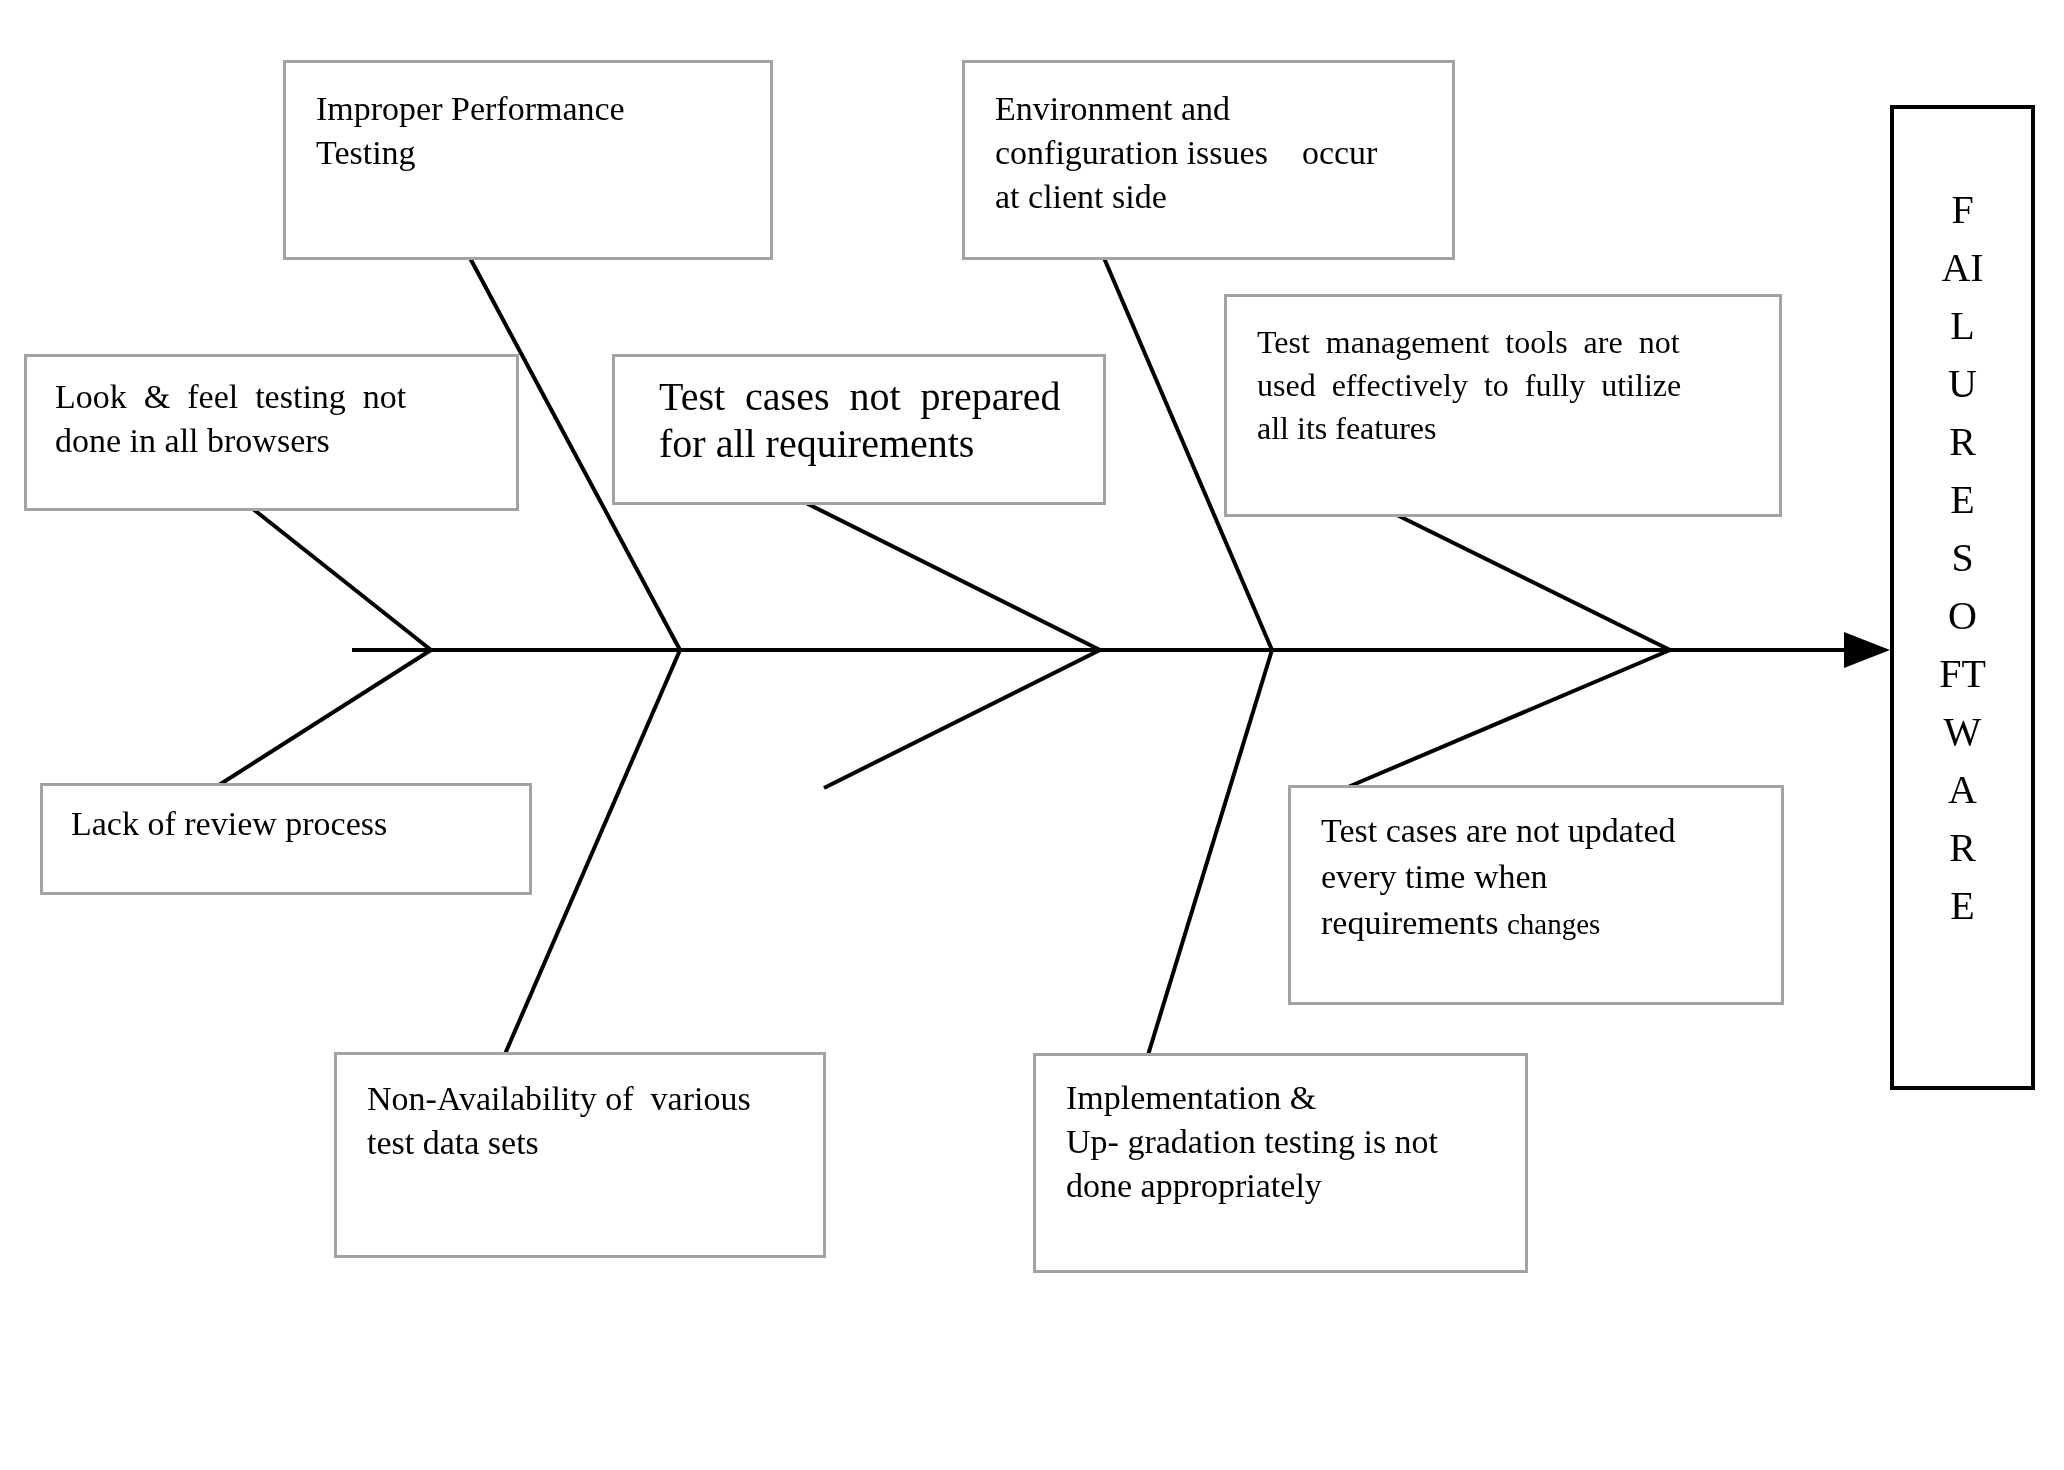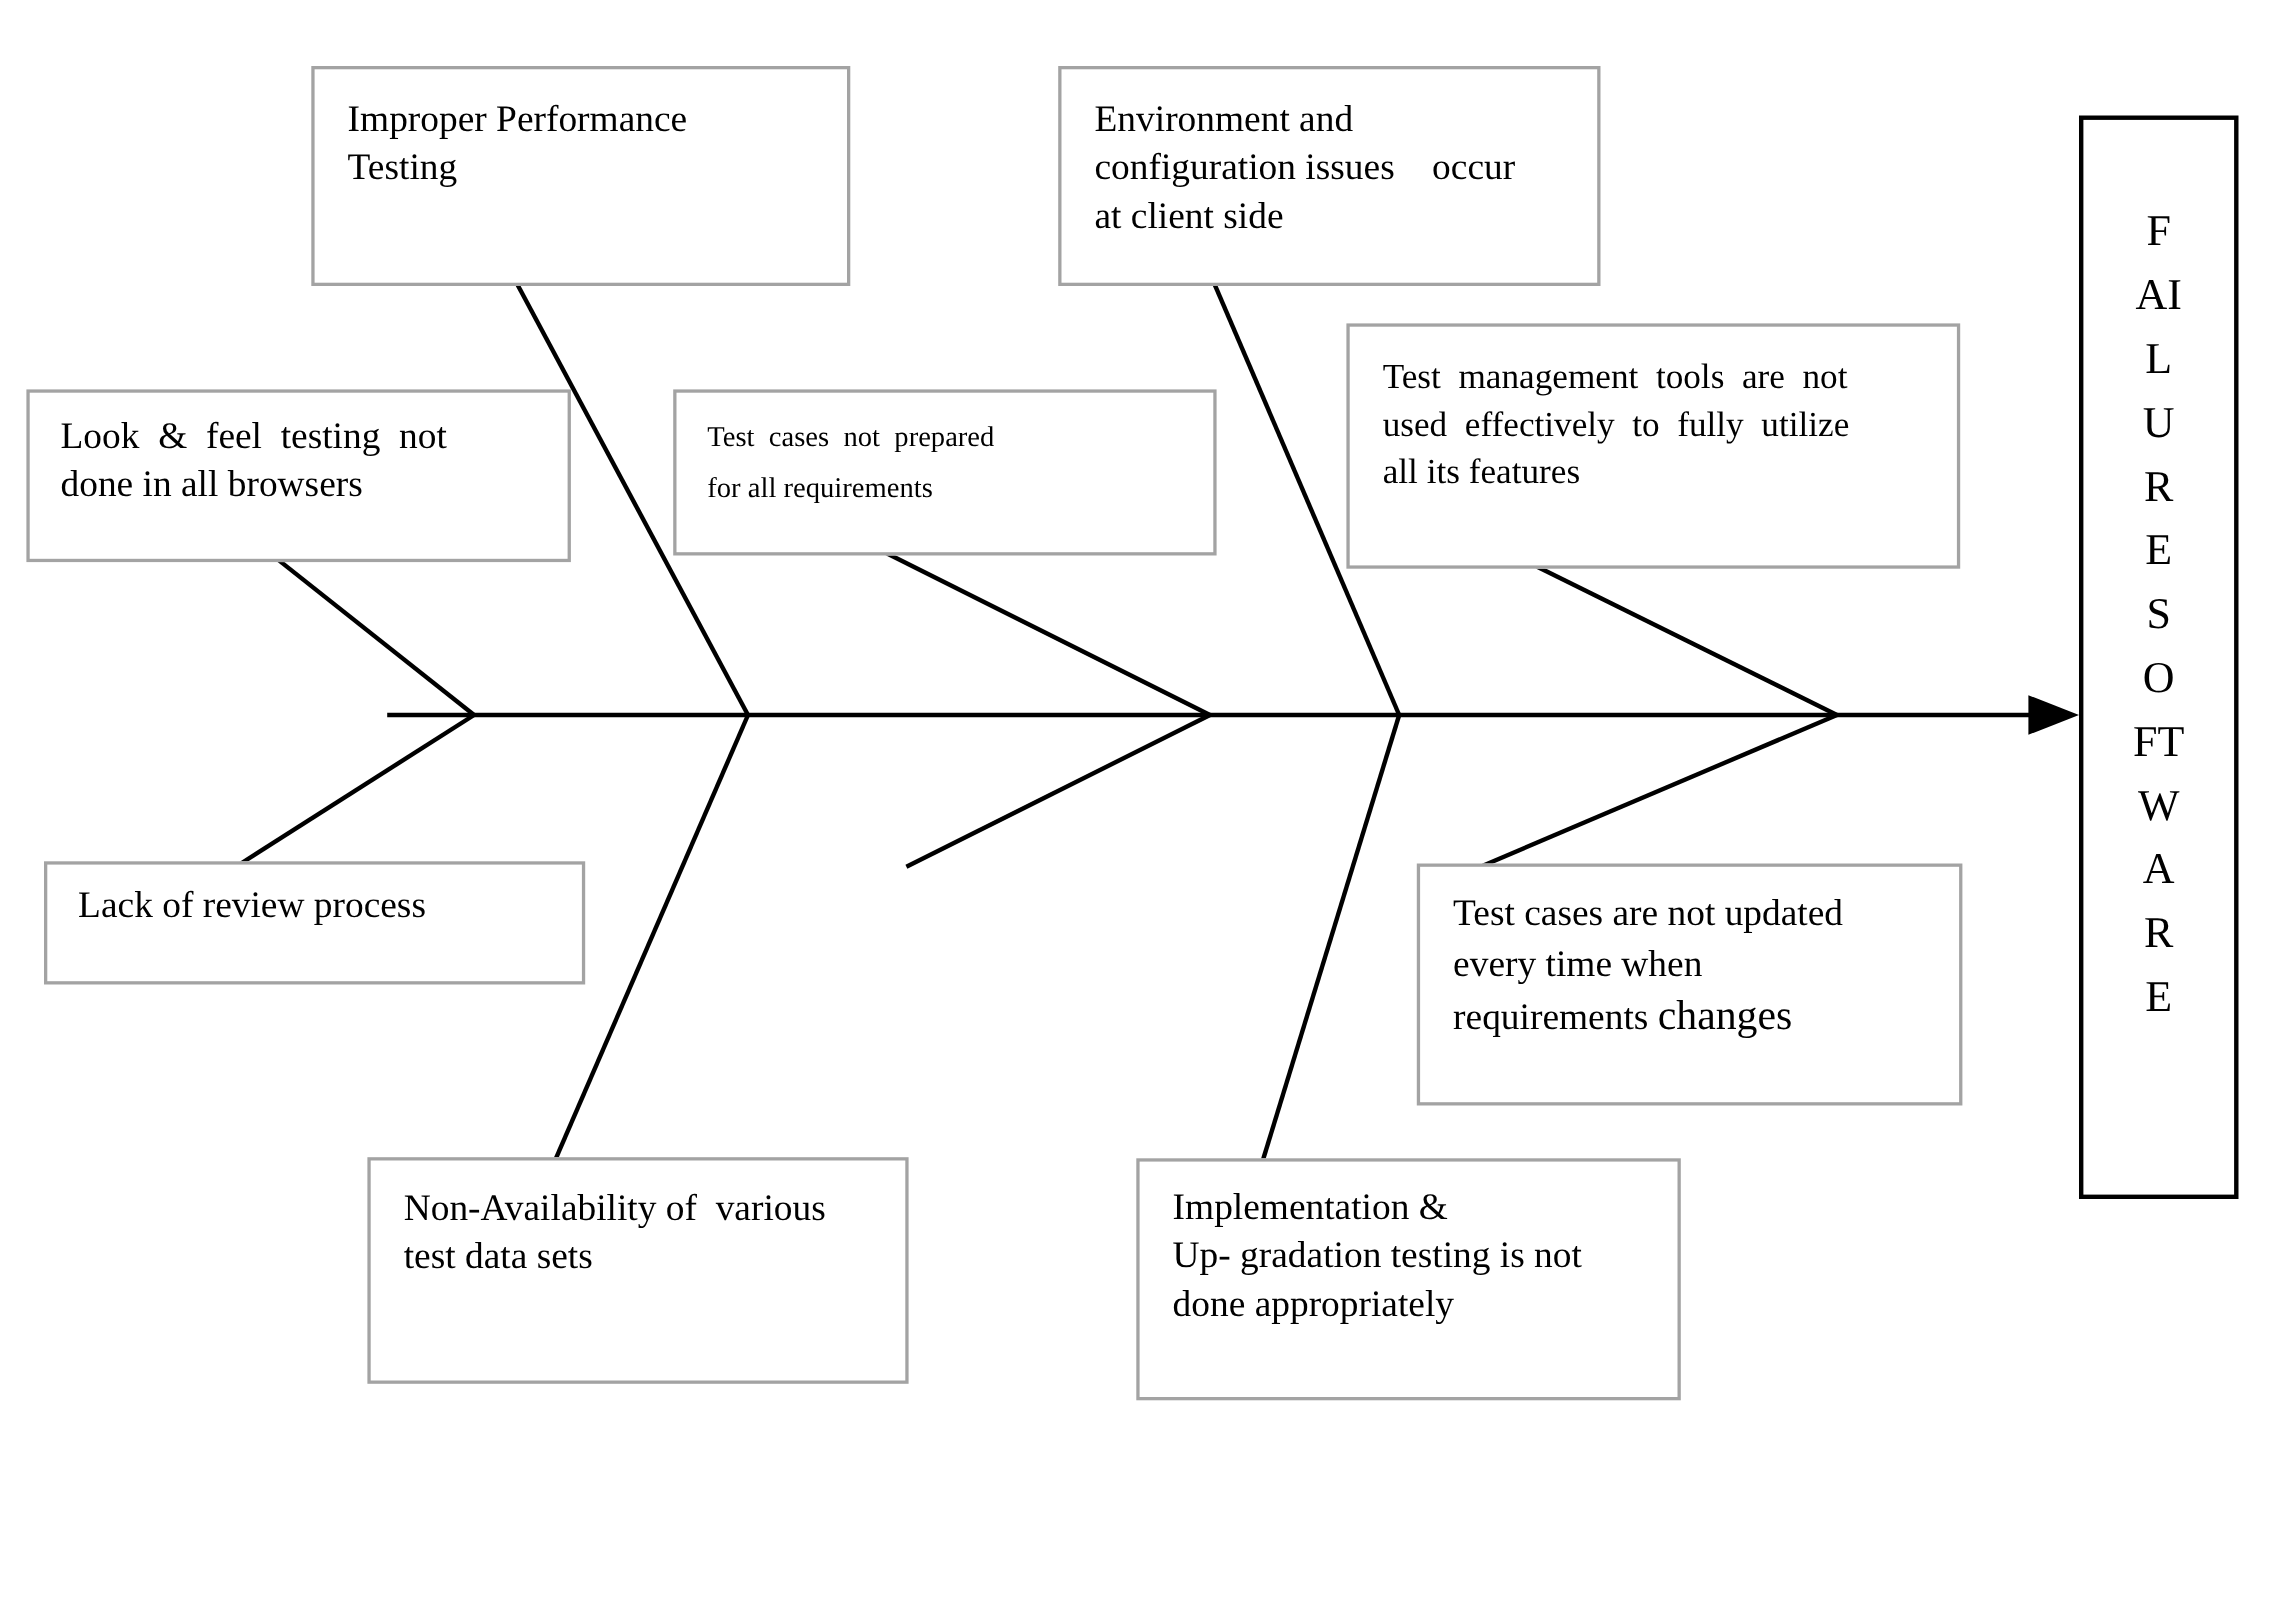--- a/index.html
+++ b/index.html
@@ -47,21 +47,21 @@
     font-size: 40px;
     line-height: 58px;
     text-align: center;
     word-break: break-all;
     letter-spacing: 0;
   }
   .vertical-word.second {
     margin-top: 56px;
   }
   .emph-word {
-    font-size: 38px;
+    font-size: 29px;
   }
 </style>
 </head>
 <body>
 
 <div id="canvas">
 
   <svg id="bones" viewBox="0 0 2064 1470" xmlns="http://www.w3.org/2000/svg">
     <line x1="352" y1="650" x2="1850" y2="650" stroke="#000" stroke-width="4"></line>
     <polygon points="1890,650 1844,632 1844,668" fill="#000"></polygon>
@@ -85,21 +85,21 @@
   <div class="cause-box" style="left:283px; top:60px; width:490px; height:200px; padding:24px 20px 0 30px;">Improper Performance
 Testing</div>
 
   <div class="cause-box" style="left:962px; top:60px; width:493px; height:200px; padding:24px 16px 0 30px;">Environment and
 configuration issues    occur
 at client side</div>
 
   <div class="cause-box" style="left:24px; top:354px; width:495px; height:157px; padding:18px 20px 0 28px;">Look  &amp;  feel  testing  not
 done in all browsers</div>
 
-  <div class="cause-box" style="left:612px; top:354px; width:494px; height:151px; padding:16px 16px 0 28px; font-size:26px; line-height:47px;">Test  cases  not  prepared
+  <div class="cause-box" style="left:612px; top:354px; width:494px; height:151px; padding:16px 16px 0 44px; font-size:40px; line-height:47px;">Test  cases  not  prepared
 for all requirements</div>
 
   <div class="cause-box" style="left:1224px; top:294px; width:558px; height:223px; padding:24px 18px 0 30px; font-size:32px; line-height:43px;">Test  management  tools  are  not
 used  effectively  to  fully  utilize
 all its features</div>
 
   <div class="cause-box" style="left:40px; top:783px; width:492px; height:112px; padding:16px 20px 0 28px;">Lack of review process</div>
 
 
   <div class="cause-box" style="left:1288px; top:785px; width:496px; height:220px; padding:20px 18px 0 30px; line-height:46px;"><span>Test cases are not updated

